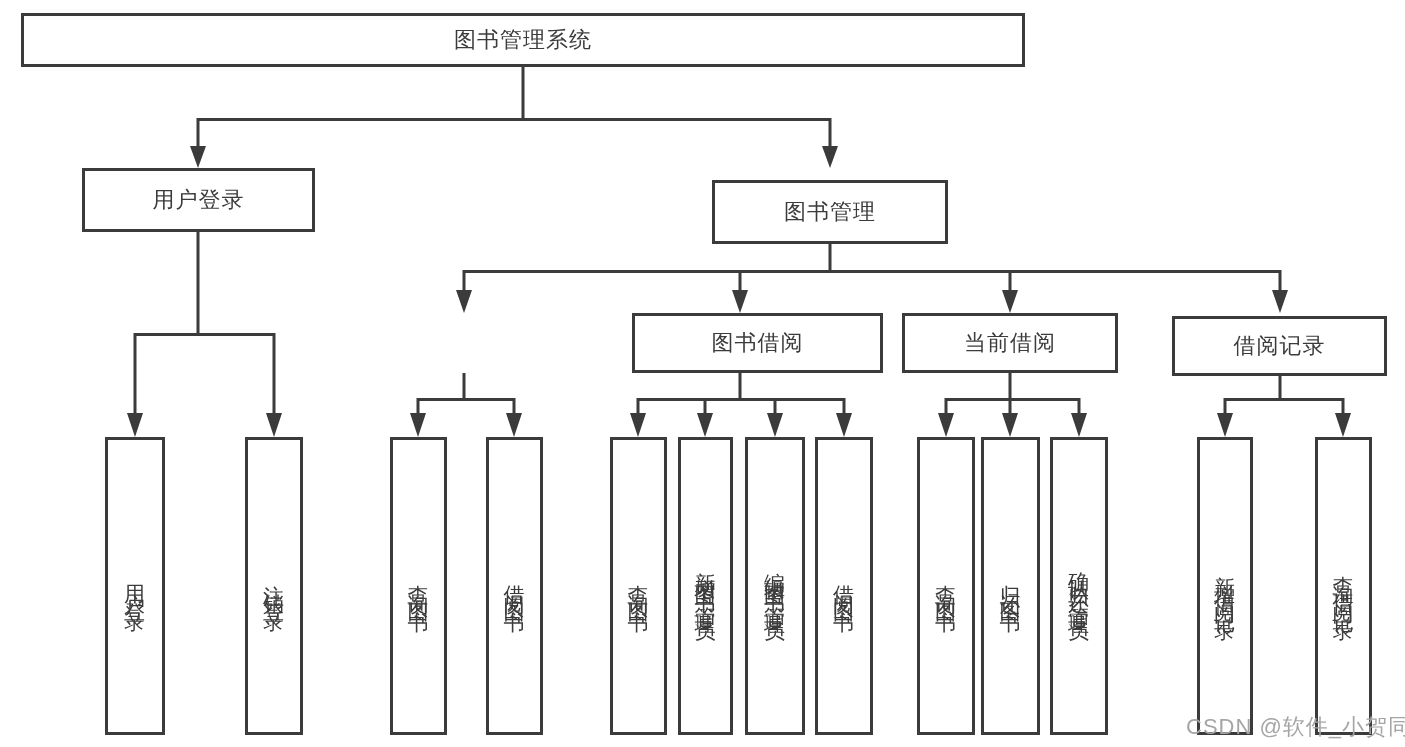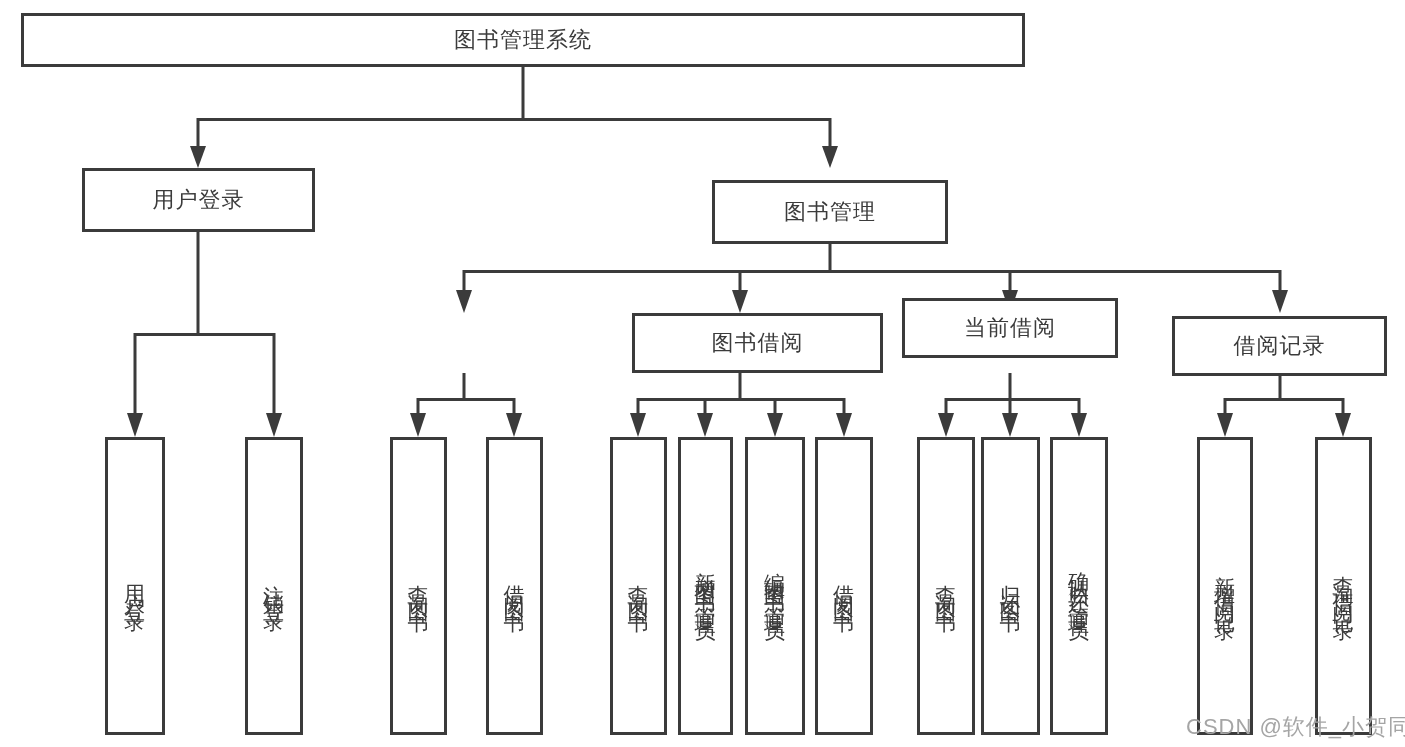--- a/index.html
+++ b/index.html
@@ -49,21 +49,21 @@
   .node.v.long { letter-spacing: 7px; }
 
   
   #n-root   { left: 21px;  top: 13px;  width: 1004px; height: 54px; }
   
   #n-login  { left: 82px;  top: 168px; width: 233px;  height: 64px; }
   #n-mgmt   { left: 712px; top: 180px; width: 236px;  height: 64px; }
   
   #n-nbr    { left: 362px;  top: 313px; width: 203px; height: 60px; }
   #n-bb     { left: 632px;  top: 313px; width: 251px; height: 60px; }
-  #n-cb     { left: 902px;  top: 298px; width: 216px; height: 60px; }
+  #n-cb     { left: 902px;  top: 313px; width: 216px; height: 60px; }
   #n-br     { left: 1172px; top: 316px; width: 215px; height: 60px; }
   
   .node.v   { top: 437px; height: 298px; }
   #n-l1     { left: 105px;  width: 60px; }
   #n-l2     { left: 245px;  width: 58px; }
   #n-nbr1   { left: 390px;  width: 57px; }
   #n-nbr2   { left: 486px;  width: 57px; }
   #n-bb1    { left: 610px;  width: 57px; }
   #n-bb2    { left: 678px;  width: 55px; }
   #n-bb3    { left: 745px;  width: 60px; }

